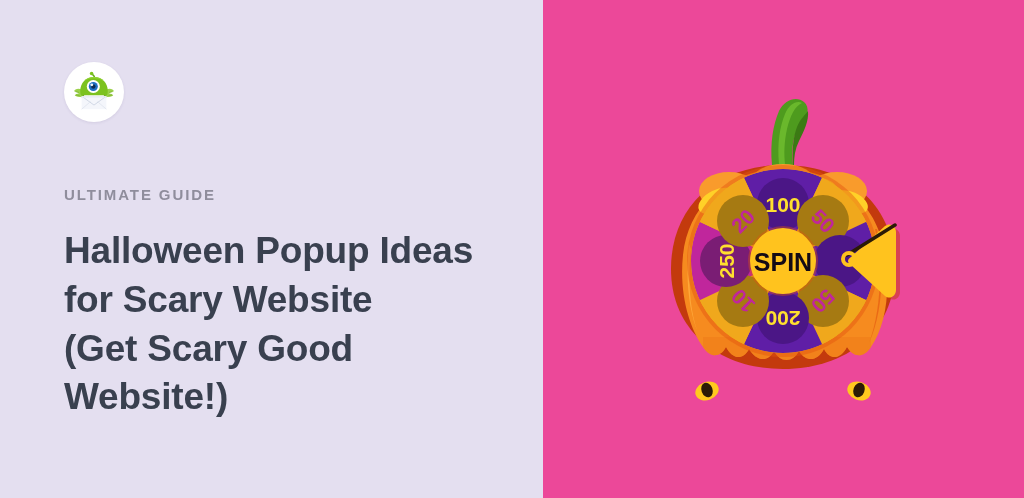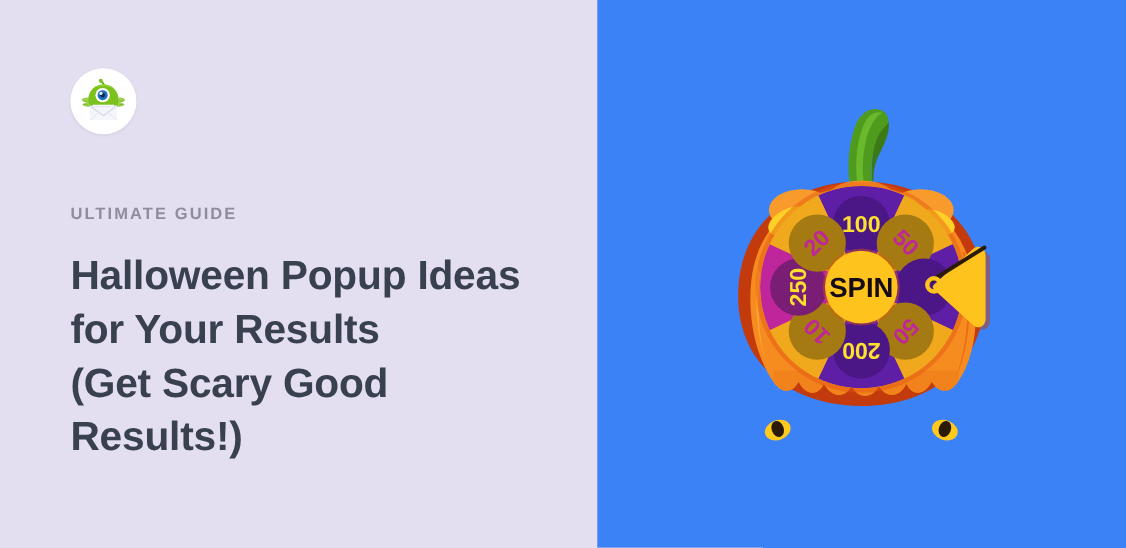--- a/index.html
+++ b/index.html
@@ -58,21 +58,21 @@
     letter-spacing: -0.2px;
     color: #39404f;
     max-width: 420px;
   }
   .headline .hl-line { display: block; }
 
   
   .right-panel {
     width: 524px;
     height: 498px;
-    background: #3b82f6;
+    background: #ec4899;
     position: relative;
     overflow: hidden;
   }
   .wheel-art {
     position: absolute;
     left: 50%;
     top: 50%;
     transform: translate(-50%, -50%);
     width: 300px;
     height: 360px;
@@ -140,22 +140,22 @@
           <path d="M14 57 L27 46 M50 57 L37 46" fill="none" stroke="#dfe4ee" stroke-width="1.2"></path>
           <path d="M14 38 L50 38 L50 40 L14 40 Z" fill="#e7ebf3"></path>
         </g>
       </svg>
     </div>
 
     <div class="eyebrow">ULTIMATE GUIDE</div>
 
     <h1 class="headline">
       <span class="hl-line">Halloween Popup Ideas</span>
-      <span class="hl-line">for Your Results</span>
-      <span class="hl-line">(Get Scary Good Results!)</span>
+      <span class="hl-line">for Scary Website</span>
+      <span class="hl-line">(Get Scary Good Website!)</span>
     </h1>
   </div>
 
   <div class="right-panel">
     <div class="wheel-art">
       <svg width="300" height="360" viewBox="0 0 300 360" aria-hidden="true">
         <defs>
           <radialGradient id="hubGrad" cx="38%" cy="32%" r="75%">
             <parameter name="offset">0%" stop-color="#e43ebd"/&gt;
             <parameter name="offset">58%" stop-color="#c0269c"/&gt;

